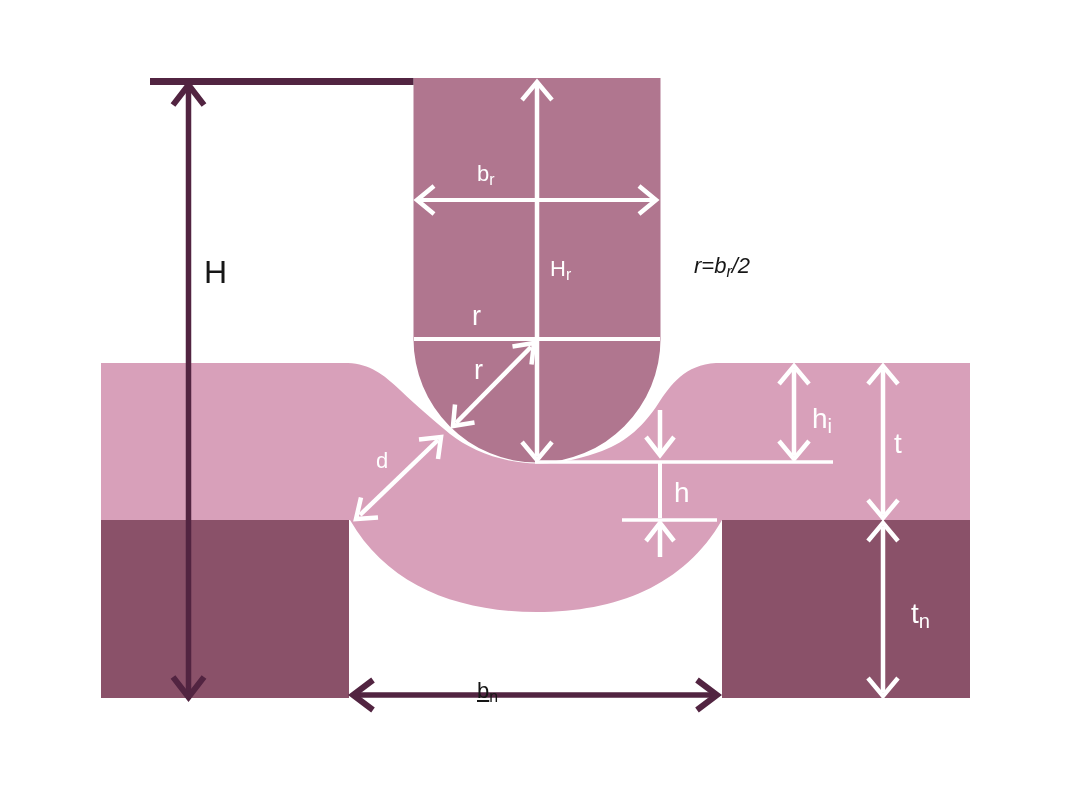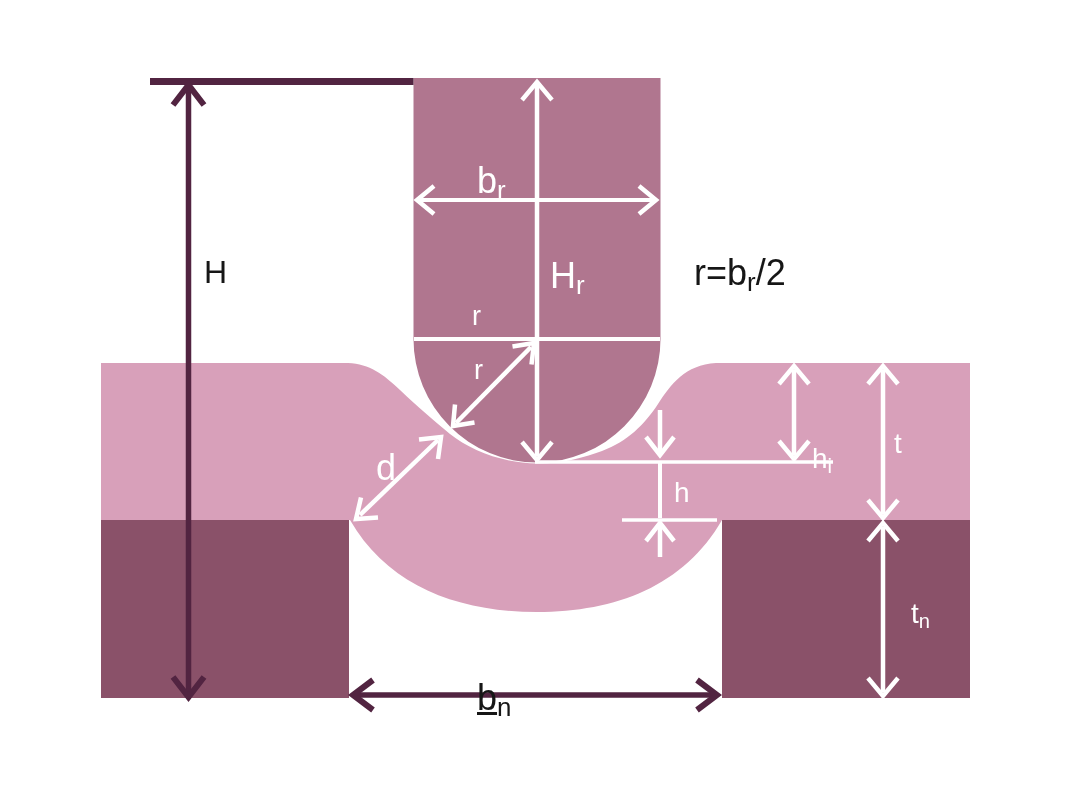--- a/index.html
+++ b/index.html
@@ -27,21 +27,21 @@
     user-select: none;
   }
   .lbl-light { color: var(--c-dim-light, #ffffff); }
   .lbl-dark  { color: var(--c-text-dark, #161616); }
   .sub {
     display: inline-block;
     font-size: 0.72em;
     transform: translateY(0.24em);
   }
   .fs32 { font-size: 32px; }
-  .fs30 { font-size: 36px; }
+  .fs30 { font-size: 22px; }
   .fs28 { font-size: 28px; }
   .fs27 { font-size: 27px; }
 </style>
 </head>
 <body>
 
 <div class="stage">
 
   <svg width="1080" height="800" viewBox="0 0 1080 800">
 
@@ -145,27 +145,27 @@
   </div>
 
   <div class="lbl lbl-light fs30" style="left:550px; top:258px;text-align:center;">
     <span>H</span><span class="sub">r</span>
   </div>
 
   <div class="lbl lbl-light fs27" style="left:472px; top:303px;">r</div>
 
   <div class="lbl lbl-light fs27" style="left:474px; top:357px;">r</div>
 
-  <div class="lbl lbl-dark fs30" style="left:694px; top:255px;">
+  <div class="lbl lbl-dark fs30" style="left:694px; top:255px;font-style:italic;">
     <span>r=b</span><span class="sub">r</span><span>/2</span>
   </div>
 
   <div class="lbl lbl-light fs30" style="left:376px; top:450px;">d</div>
 
-  <div class="lbl lbl-light fs28" style="left:812px; top:405px;margin-top:40px;">
+  <div class="lbl lbl-light fs28" style="left:812px; top:405px;">
     <span>h</span><span class="sub">i</span>
   </div>
 
   <div class="lbl lbl-light fs28" style="left:674px; top:479px;">h</div>
 
   <div class="lbl lbl-light fs28" style="left:894px; top:430px;">t</div>
 
   <div class="lbl lbl-light fs28" style="left:894px; top:600px;margin-left:17px;">
     <span>t</span><span class="sub">n</span>
   </div>

